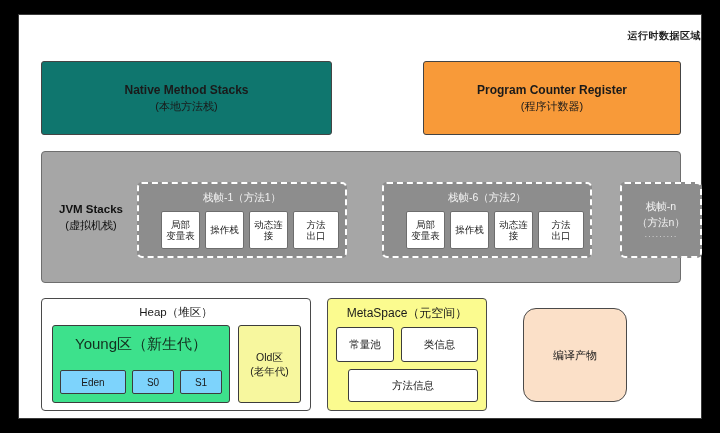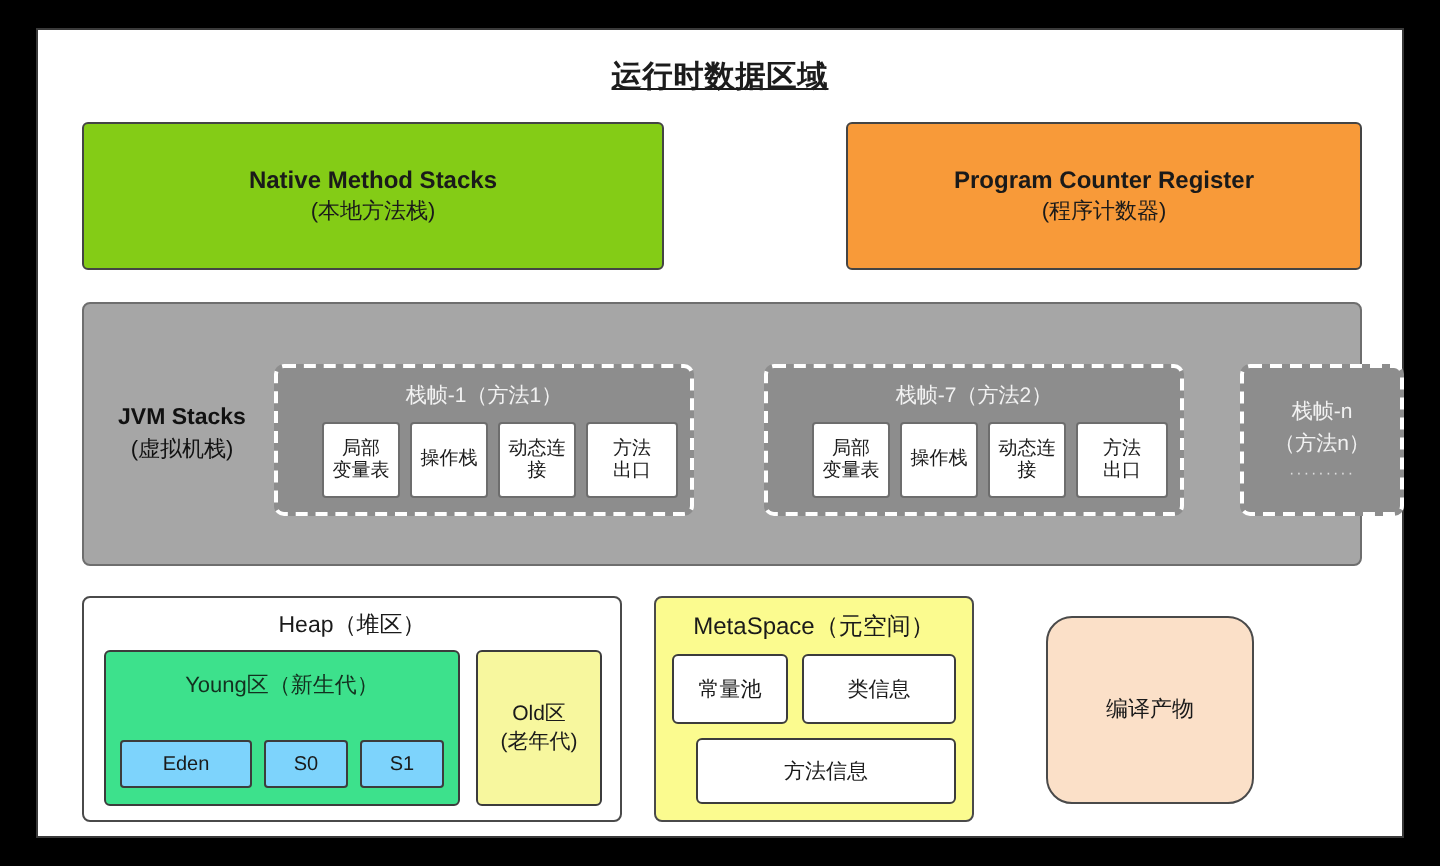--- a/index.html
+++ b/index.html
@@ -32,26 +32,25 @@
     background: #ffffff;
     border: 1px solid #3a3a3a;
     box-sizing: border-box;
   }
 
   .diagram-title {
     position: absolute;
     left: 0;
     top: 14px;
     width: 100%;
-    text-align: center;
-    font-size: 15px;
+    text-align: right;
+    font-size: 10px;
     font-weight: bold;
     color: #1c1c1c;
     letter-spacing: 0.5px;
-    text-decoration: underline;
   }
 
   
   .box {
     position: absolute;
     box-sizing: border-box;
     border: 1.5px solid #444444;
     border-radius: 3px;
     display: flex;
     flex-direction: column;
@@ -70,21 +69,21 @@
     color: #1a1a1a;
     line-height: 1.35;
   }
 
   
   #native-method-stacks {
     left: 22px;
     top: 46px;
     width: 291px;
     height: 74px;
-    background: #84cc16;
+    background: #0f766e;
   }
   #program-counter-register {
     left: 404px;
     top: 46px;
     width: 258px;
     height: 74px;
     background: #f89a39;
   }
 
   
@@ -219,21 +218,21 @@
     background: #3de18c;
     border: 1.5px solid #3c3c3c;
     border-radius: 3px;
   }
   #young-gen-title {
     position: absolute;
     top: 9px;
     left: 0;
     width: 100%;
     text-align: center;
-    font-size: 11px;
+    font-size: 15px;
     color: #13301f;
   }
   #young-slots {
     position: absolute;
     left: 7px;
     right: 7px;
     bottom: 8px;
     display: flex;
     gap: 6px;
   }
@@ -373,21 +372,21 @@
         <div class="stack-frame-title">栈帧-1（方法1）</div>
         <div class="slot-row">
           <div class="slot">局部<br>变量表</div>
           <div class="slot">操作栈</div>
           <div class="slot">动态连<br>接</div>
           <div class="slot narrow">方法<br>出口</div>
         </div>
       </div>
 
       <div class="stack-frame" id="stack-frame-2">
-        <div class="stack-frame-title">栈帧-7（方法2）</div>
+        <div class="stack-frame-title">栈帧-6（方法2）</div>
         <div class="slot-row">
           <div class="slot">局部<br>变量表</div>
           <div class="slot">操作栈</div>
           <div class="slot">动态连<br>接</div>
           <div class="slot narrow">方法<br>出口</div>
         </div>
       </div>
 
       <div class="stack-frame" id="stack-frame-n">
         <div class="frame-n-body">

